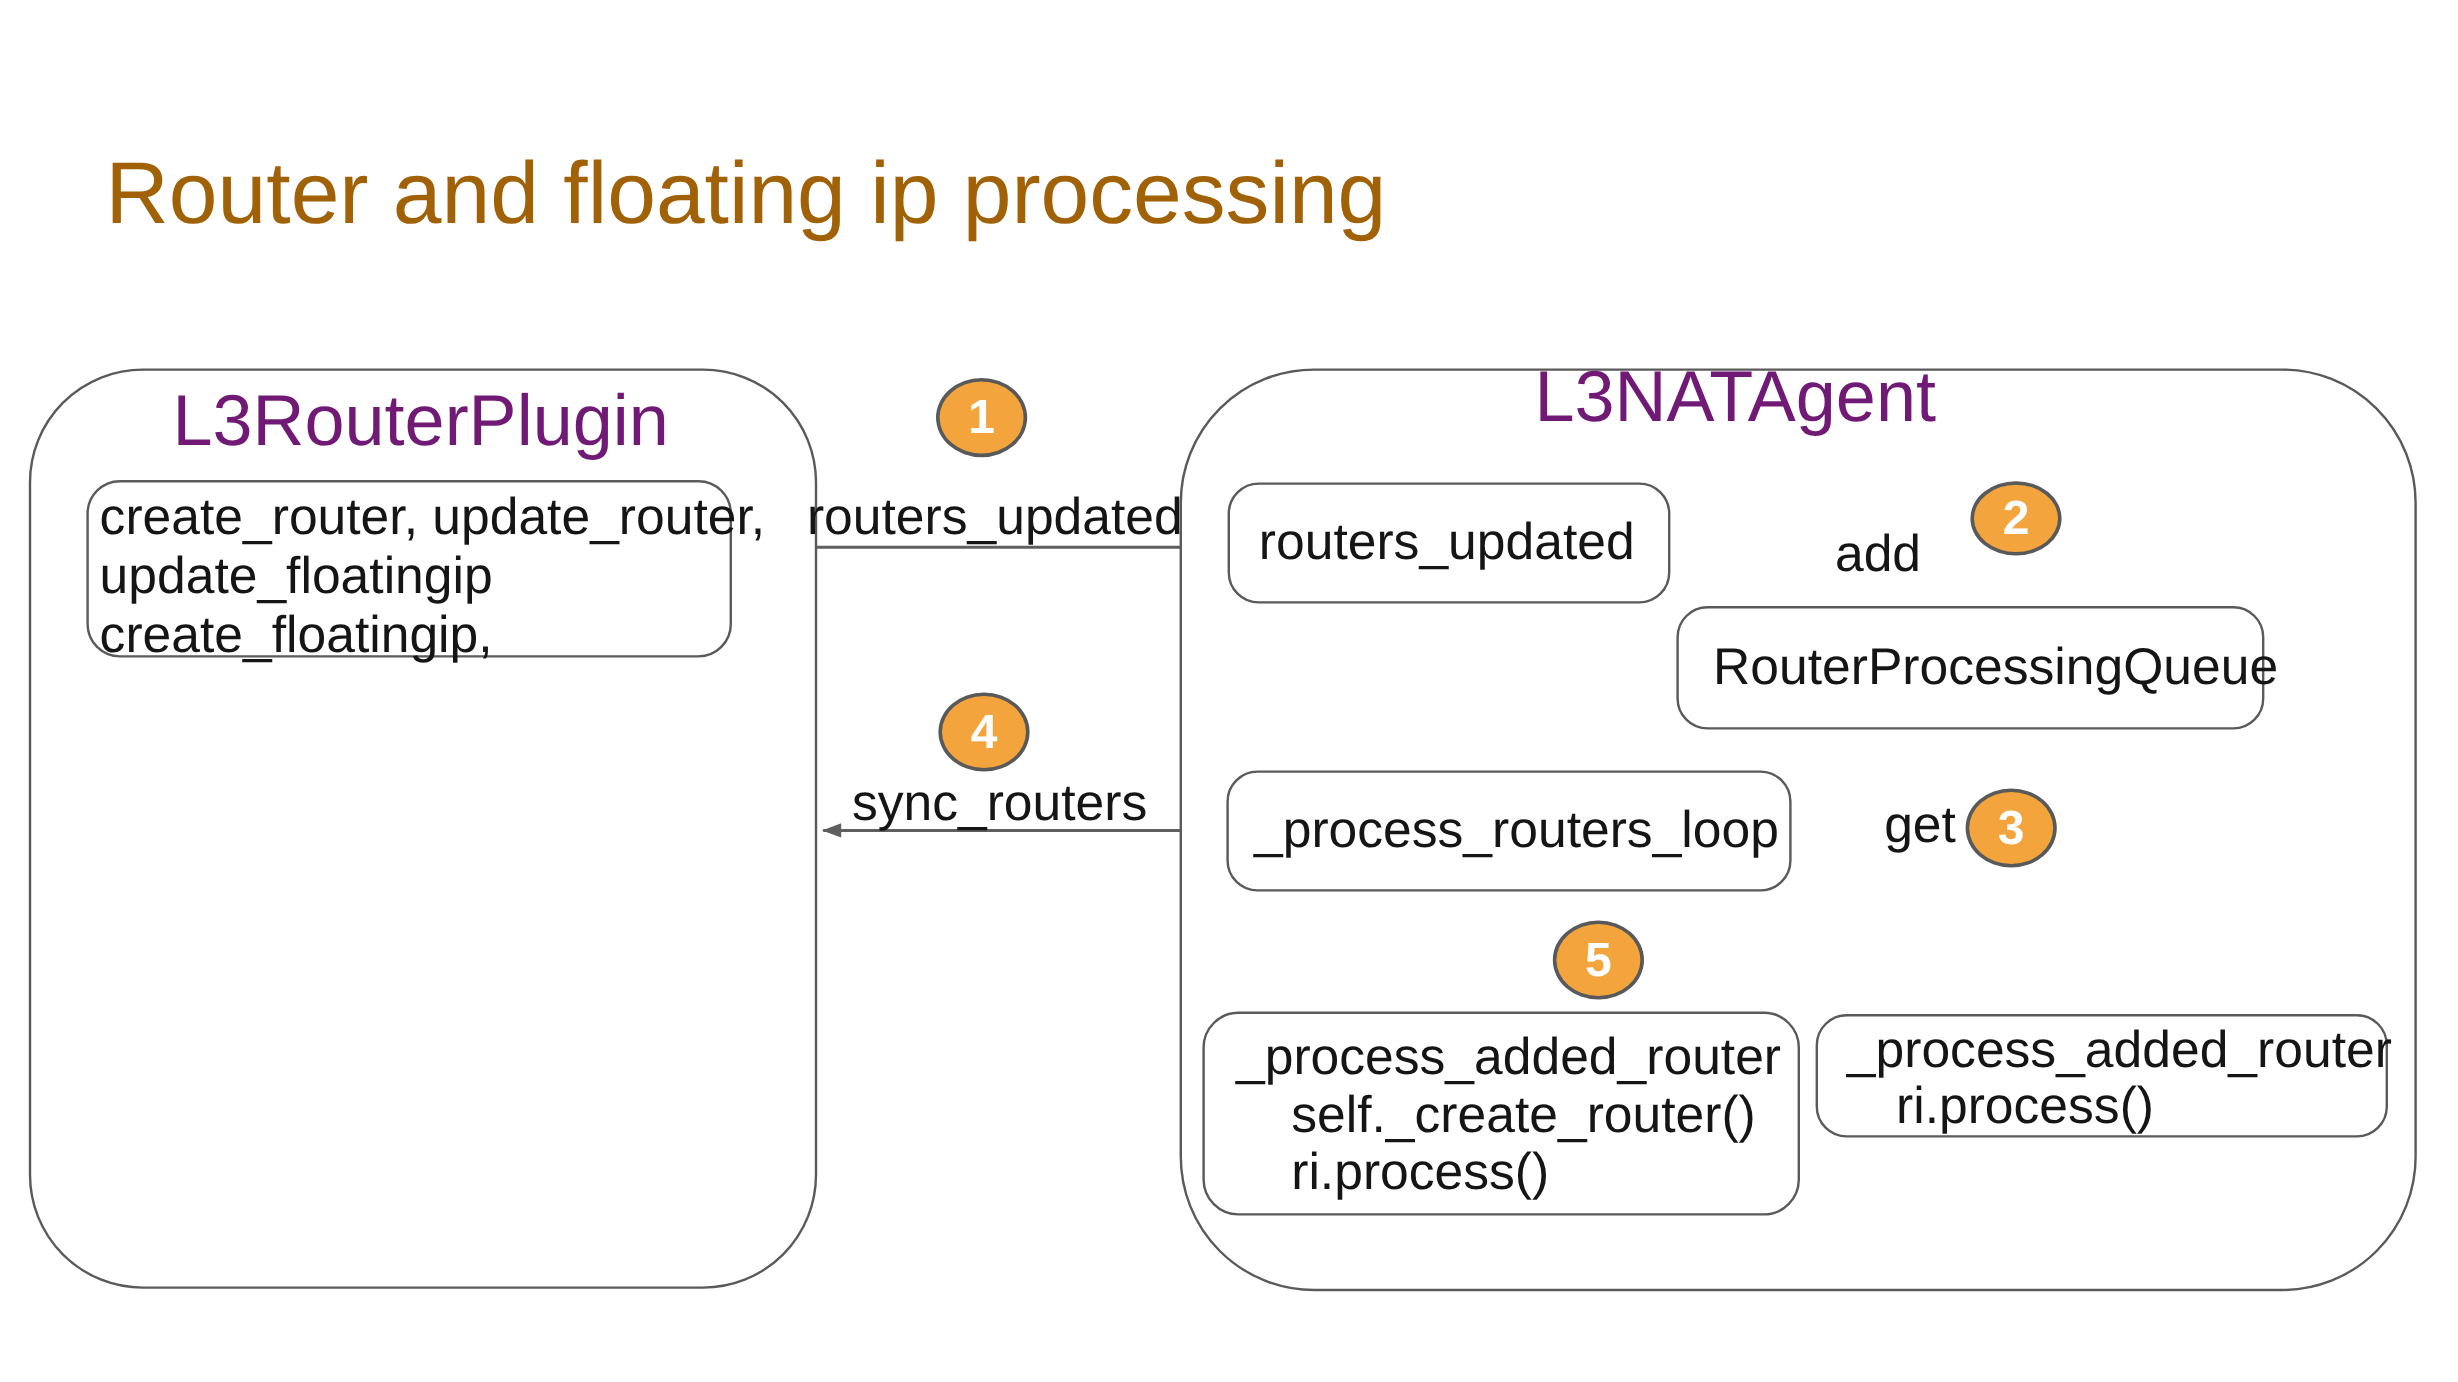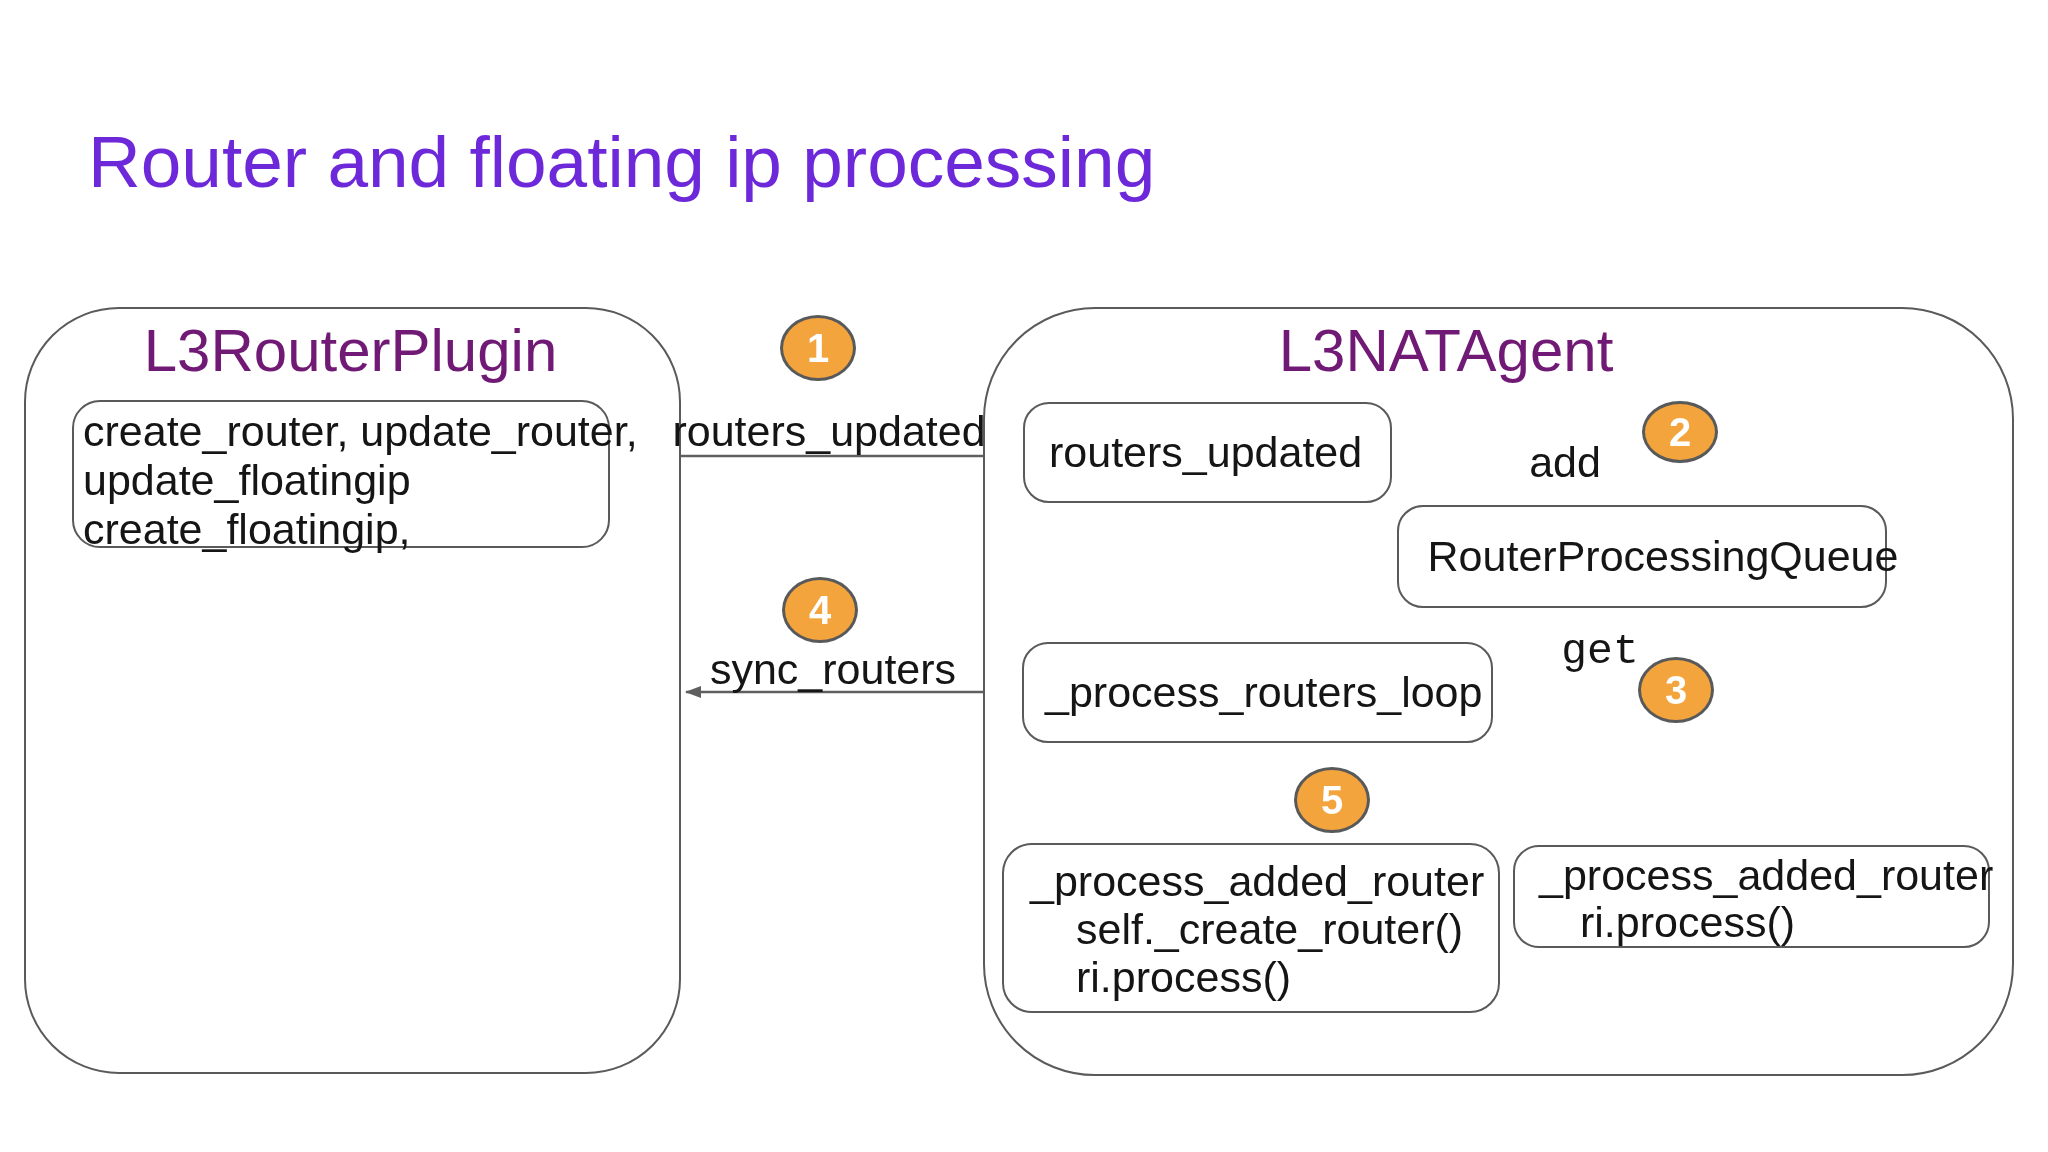--- a/index.html
+++ b/index.html
@@ -11,39 +11,39 @@
     overflow: hidden;
     font-family: "Liberation Sans", "DejaVu Sans", sans-serif;
     color: #151515;
   }
   .slide-title {
     position: absolute;
     left: 88px;
     top: 120px;
     font-size: 73px;
     letter-spacing: 0px;
-    color: #6d28d9;
+    color: #a16207;
     white-space: nowrap;
   }
   .container-box {
     position: absolute;
     border: 2.5px solid #5a5a5a;
     background: #ffffff;
   }
   .plugin-box { left: 24px; top: 307px; width: 653px; height: 763px; border-radius: 95px; }
   .agent-box  { left: 983px; top: 307px; width: 1027px; height: 765px; border-radius: 112px; }
   .container-title {
     position: absolute;
     font-size: 60px;
     color: #701a75;
     text-align: center;
     white-space: nowrap;
   }
   .plugin-title { left: 24px; top: 316px; width: 653px; }
-  .agent-title  { left: 1246px; top: 316px; width: 400px; }
+  .agent-title  { left: 1246px; top: 296px; width: 400px; }
   .node {
     position: absolute;
     border: 2.5px solid #5a5a5a;
     background: #ffffff;
     font-size: 43px;
     color: #151515;
     box-sizing: border-box;
     white-space: nowrap;
   }
   .node.flex { display: flex; align-items: center; }
@@ -69,21 +69,21 @@
   .edge-label {
     position: absolute;
     font-size: 43px;
     color: #151515;
     text-align: center;
     white-space: nowrap;
   }
   .lbl-routers-updated { left: 629px;  top: 407px; width: 400px; }
   .lbl-sync-routers    { left: 633px;  top: 645px; width: 400px; }
   .lbl-add             { left: 1465px; top: 438px; width: 200px; }
-  .lbl-get             { left: 1500px; top: 627px; width: 200px; font-family: Liberation Mono, monospace; }
+  .lbl-get             { left: 1500px; top: 664px; width: 200px; }
   .step-badge {
     position: absolute;
     background: #F3A43C;
     border: 3px solid #58595B;
     border-radius: 50%;
     display: flex;
     align-items: center;
     justify-content: center;
     font-size: 40px;
     font-weight: bold;

